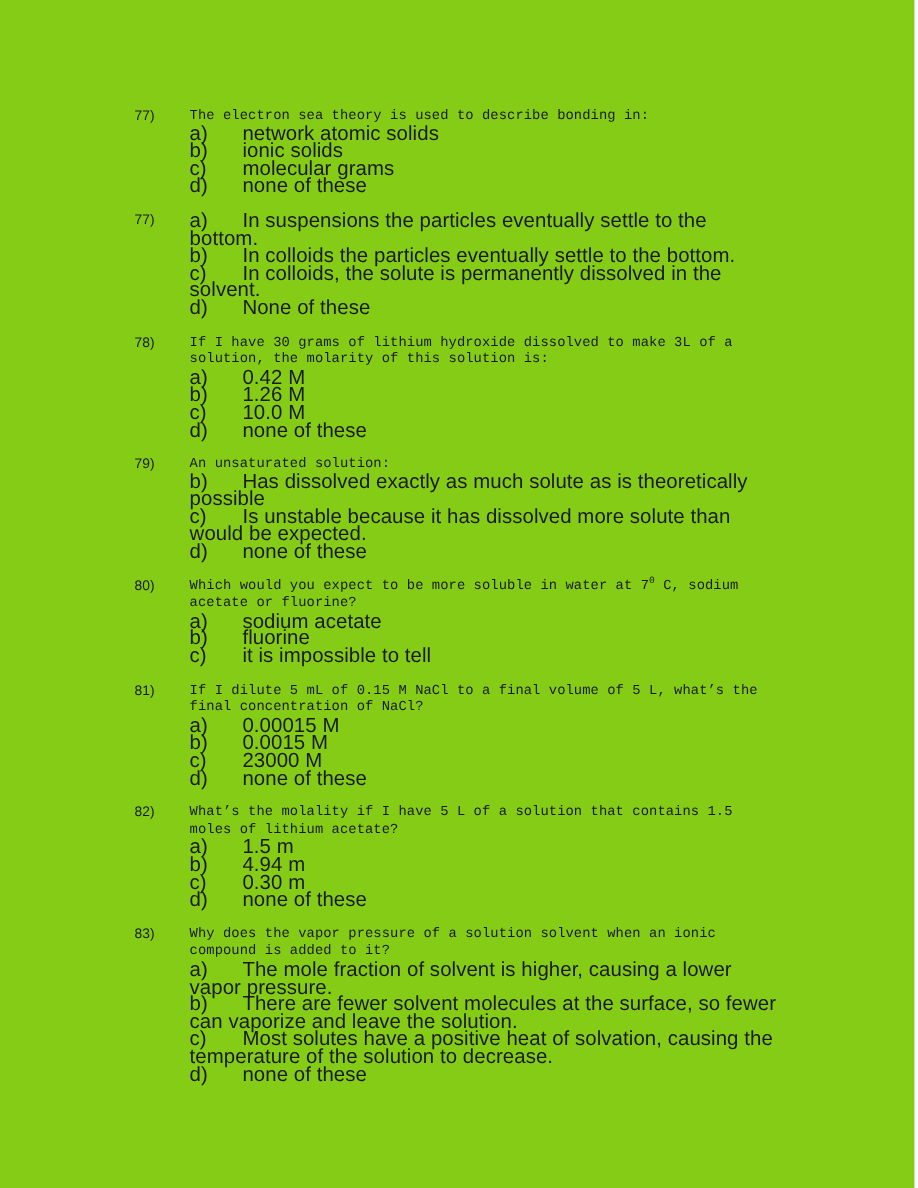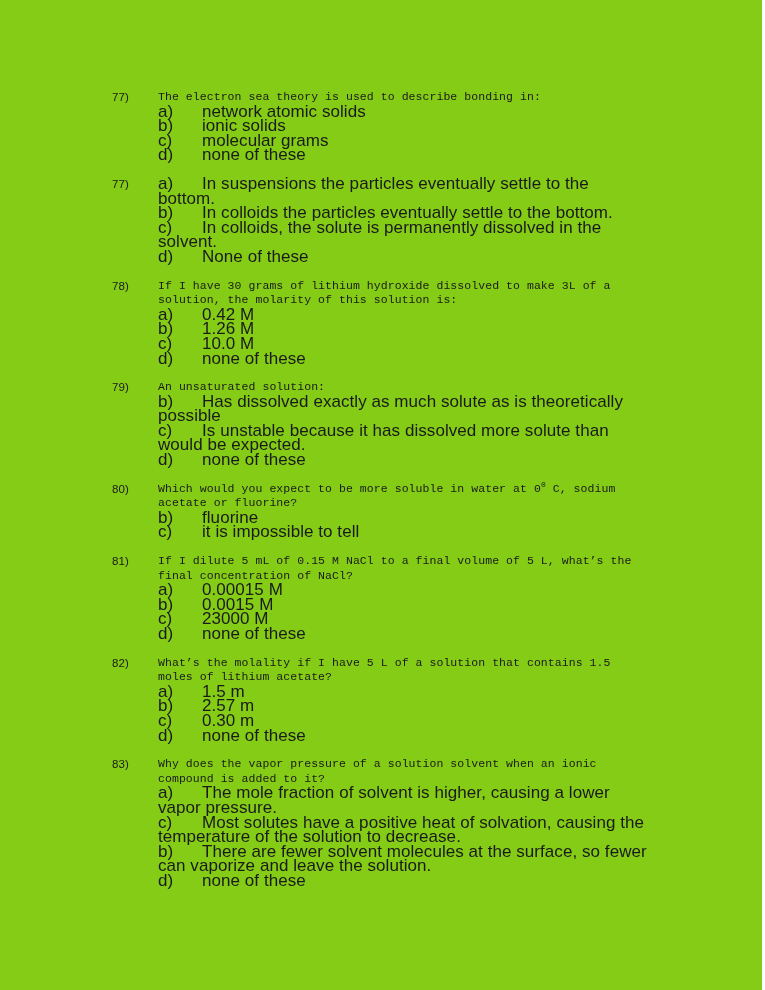--- a/index.html
+++ b/index.html
@@ -144,22 +144,23 @@
           <ul class="answers">
             <li class="answer"><span class="alabel">b)</span><span>Has dissolved exactly as much solute as is theoretically possible</span></li>
             <li class="answer"><span class="alabel">c)</span><span>Is unstable because it has dissolved more solute than would be expected.</span></li>
             <li class="answer"><span class="alabel">d)</span><span>none of these</span></li>
           </ul>
         </div>
       </div>
       <div class="question">
         <div class="qnum">80)</div>
         <div class="qbody">
-          <div class="qtext"><span>Which would you expect to be more soluble in water at 0</span><sup class="deg">0</sup><span> C, sodium acetate or fluorine?</span></div>
-          <ul class="answers">
+          <div class="qtext"><span>Which would you expect to be more soluble in water at 7</span><sup class="deg">0</sup><span> C, sodium acetate or fluorine?</span></div>
+          <ul class="answers">
+            <li class="answer"><span class="alabel">a)</span><span>sodium acetate</span></li>
             <li class="answer"><span class="alabel">b)</span><span>fluorine</span></li>
             <li class="answer"><span class="alabel">c)</span><span>it is impossible to tell</span></li>
           </ul>
         </div>
       </div>
       <div class="question">
         <div class="qnum">81)</div>
         <div class="qbody">
           <div class="qtext">If I dilute 5 mL of 0.15 M NaCl to a final volume of 5 L, what’s the final concentration of NaCl?</div>
           <ul class="answers">
@@ -169,32 +170,32 @@
             <li class="answer"><span class="alabel">d)</span><span>none of these</span></li>
           </ul>
         </div>
       </div>
       <div class="question">
         <div class="qnum">82)</div>
         <div class="qbody">
           <div class="qtext">What’s the molality if I have 5 L of a solution that contains 1.5 moles of lithium acetate?</div>
           <ul class="answers">
             <li class="answer"><span class="alabel">a)</span><span>1.5 m</span></li>
-            <li class="answer"><span class="alabel">b)</span><span>2.57 m</span></li>
+            <li class="answer"><span class="alabel">b)</span><span>4.94 m</span></li>
             <li class="answer"><span class="alabel">c)</span><span>0.30 m</span></li>
             <li class="answer"><span class="alabel">d)</span><span>none of these</span></li>
           </ul>
         </div>
       </div>
       <div class="question">
         <div class="qnum">83)</div>
         <div class="qbody">
           <div class="qtext">Why does the vapor pressure of a solution solvent when an ionic compound is added to it?</div>
           <ul class="answers">
             <li class="answer"><span class="alabel">a)</span><span>The mole fraction of solvent is higher, causing a lower vapor pressure.</span></li>
+            <li class="answer"><span class="alabel">b)</span><span>There are fewer solvent molecules at the surface, so fewer can vaporize and leave the solution.</span></li>
             <li class="answer"><span class="alabel">c)</span><span>Most solutes have a positive heat of solvation, causing the temperature of the solution to decrease.</span></li>
-            <li class="answer"><span class="alabel">b)</span><span>There are fewer solvent molecules at the surface, so fewer can vaporize and leave the solution.</span></li>
             <li class="answer"><span class="alabel">d)</span><span>none of these</span></li>
           </ul>
         </div>
       </div>
     </div>
 </div>
 
 </body></html>

